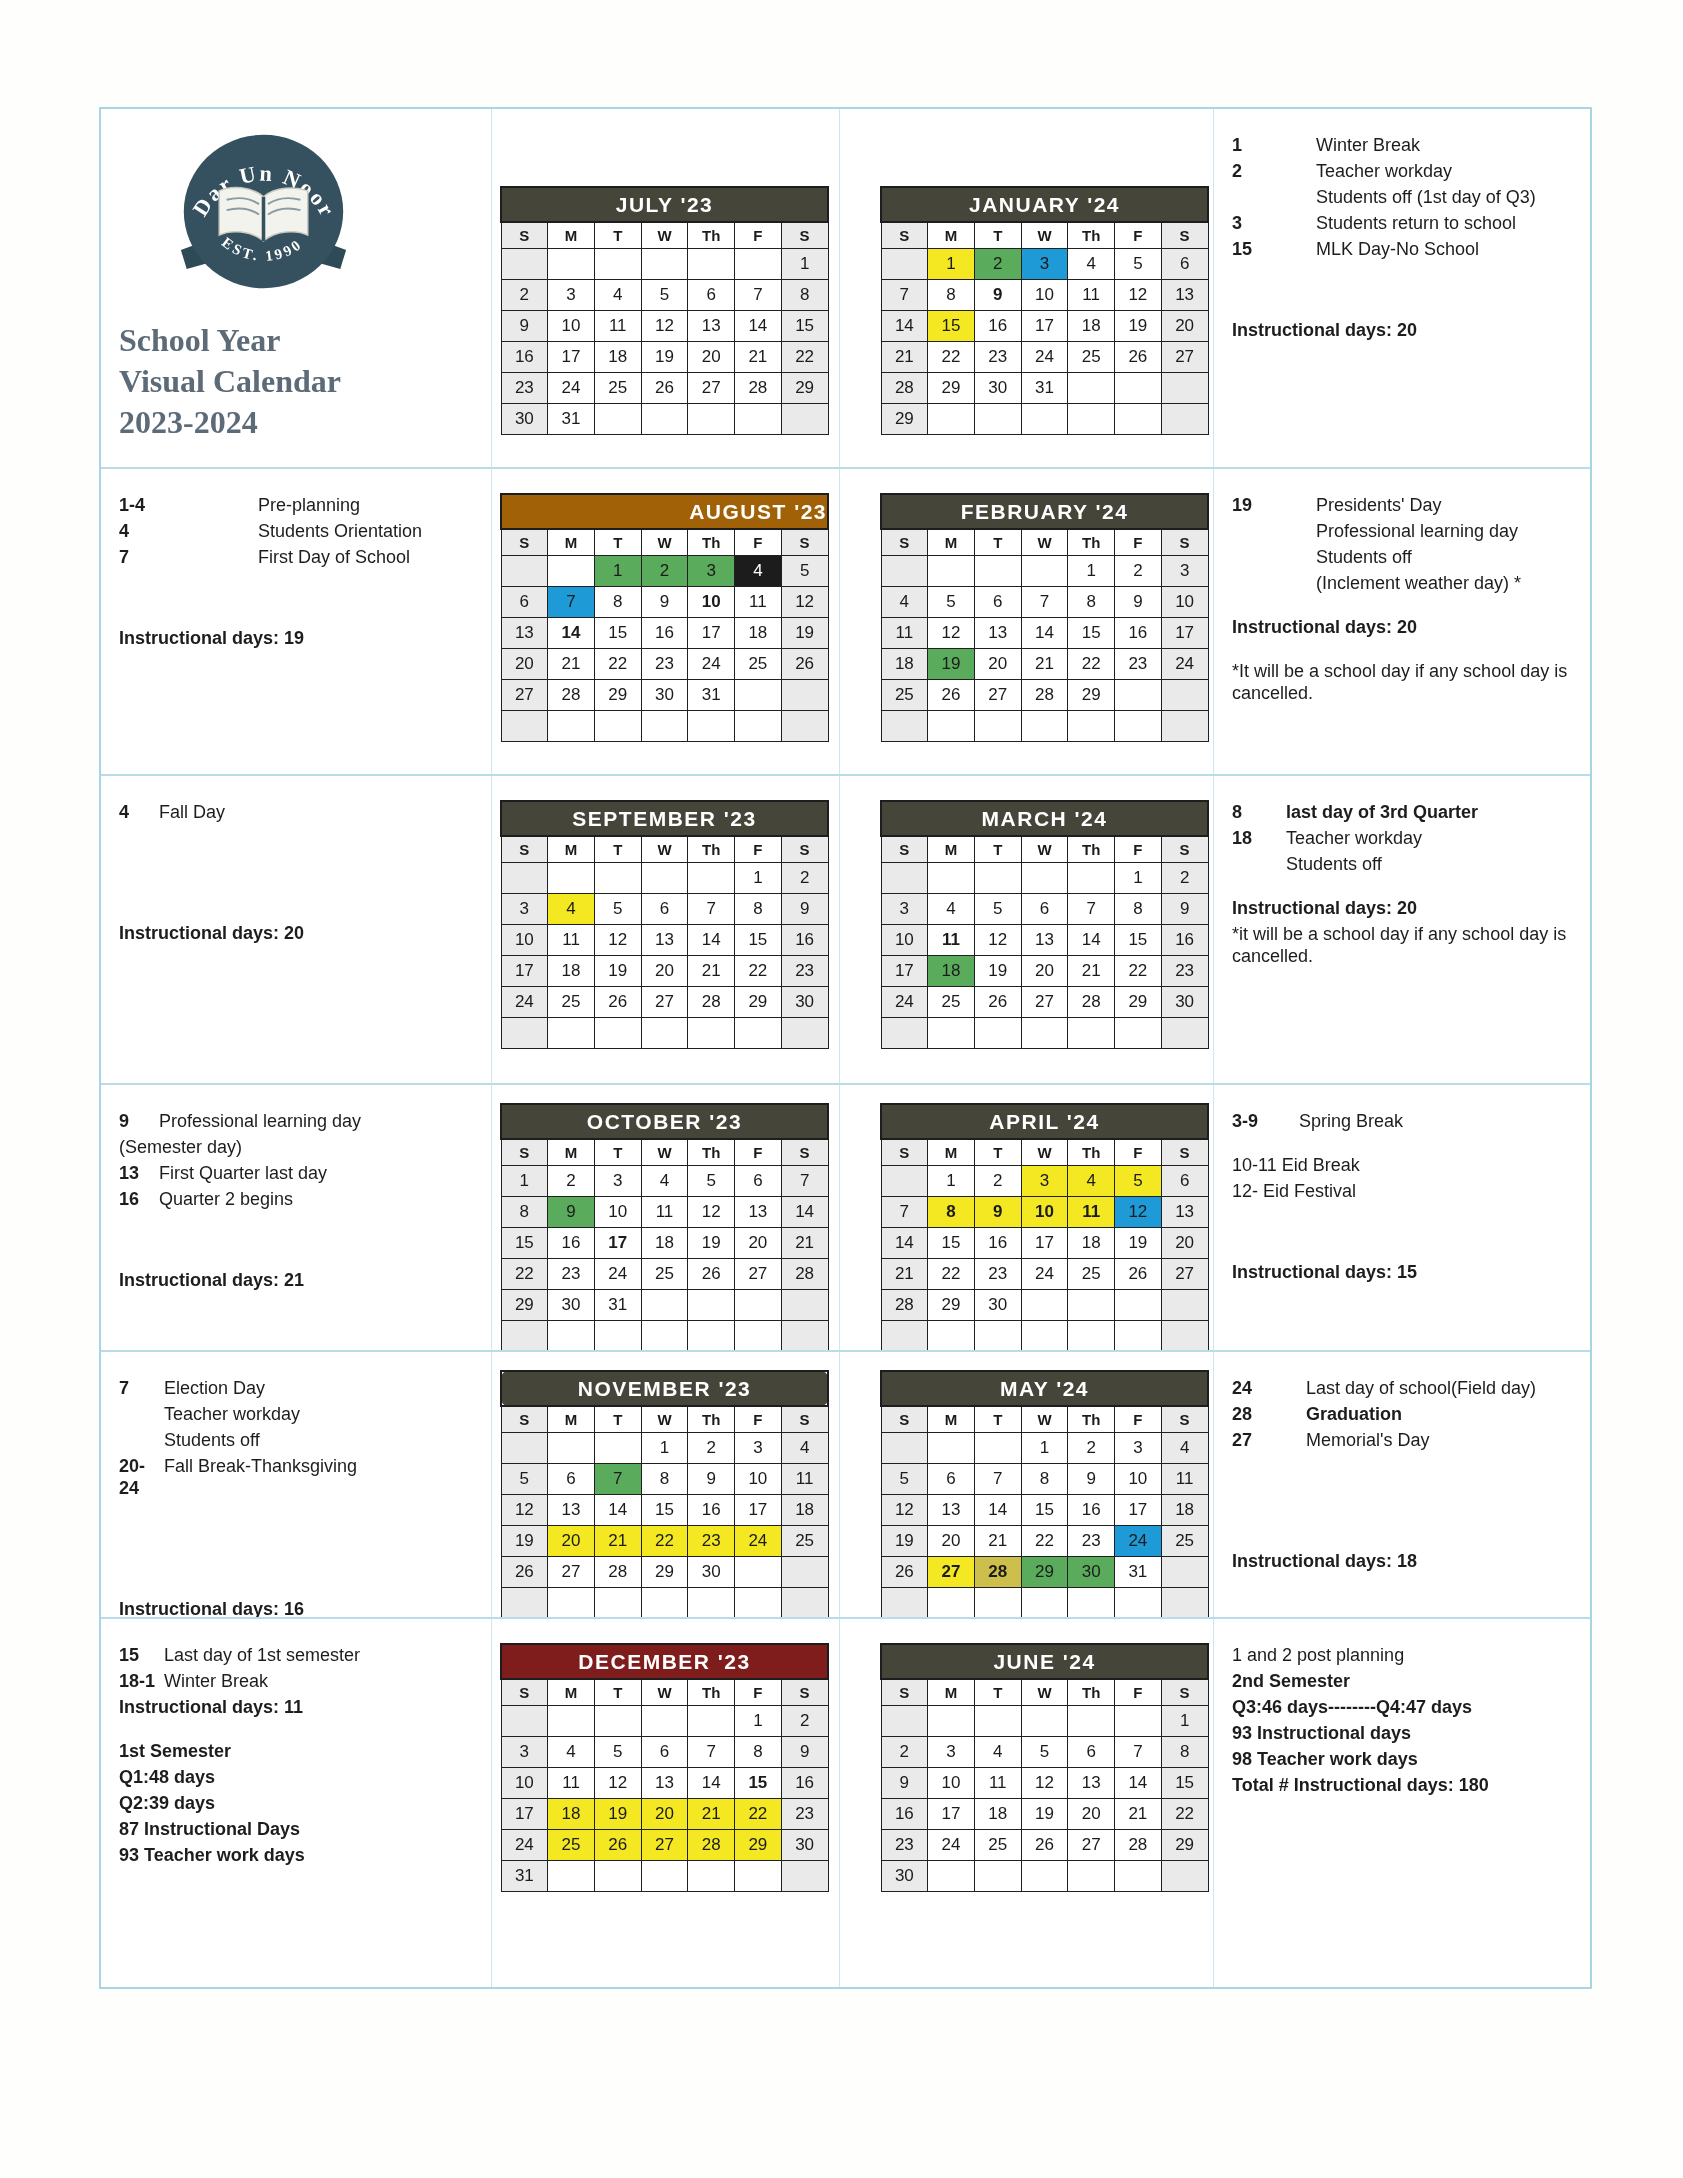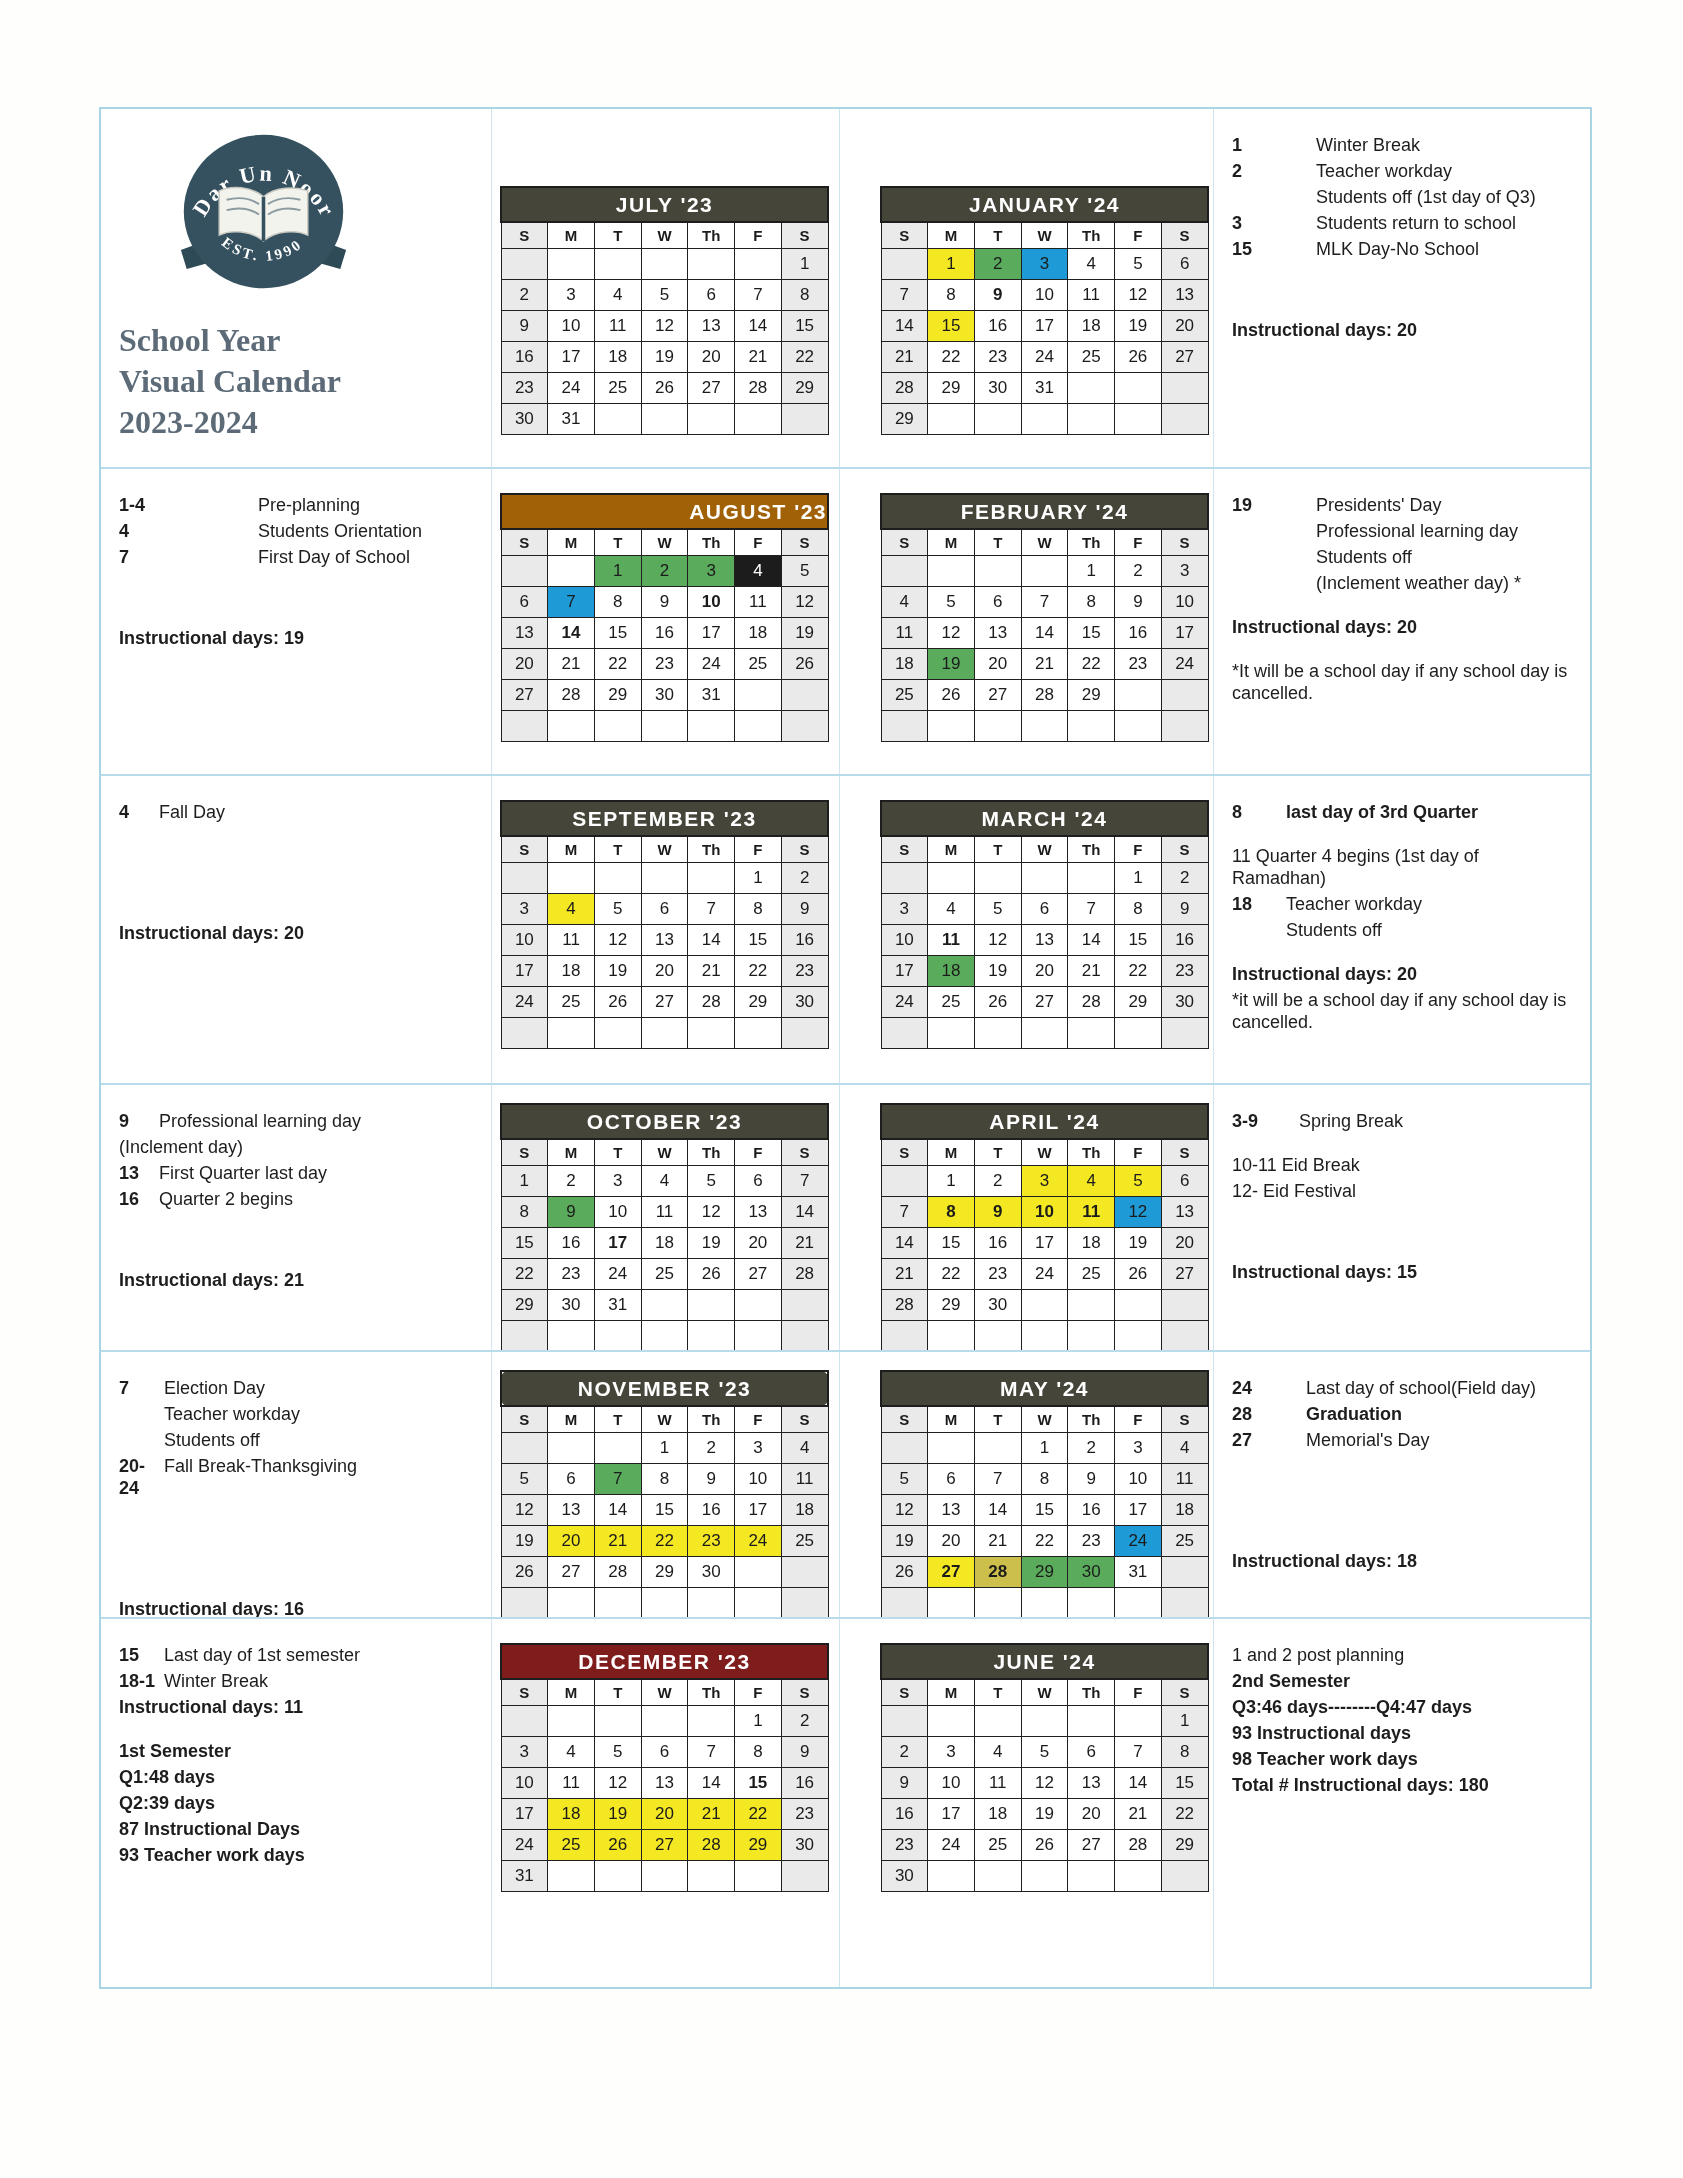--- a/index.html
+++ b/index.html
@@ -591,21 +591,20 @@
             </tbody>
           </table>
         </div>
       </div>
     <div class="cell">
         <div class="notes kw55">
           <div class="note-line">
             <span class="nk">8</span>
             <span class="nt b">last day of 3rd Quarter</span>
           </div>
-          <div class="note-line gap1 full"><span class="nt">11 Quarter 4 begins (1st day of Ramadhan)</span></div>
           <div class="note-line">
             <span class="nk">18</span>
             <span class="nt">Teacher workday</span>
           </div>
           <div class="note-line">
             <span class="nk"></span>
             <span class="nt">Students off</span>
           </div>
           <div class="note-line gap1 full"><span class="nt b">Instructional days: 20</span></div>
           <div class="note-line full"><span class="nt">*it will be a school day if any school day is cancelled.</span></div>
@@ -613,21 +612,21 @@
       </div>
   </div>
 
   <div class="sec-row r4">
     <div class="cell">
         <div class="notes kw40">
           <div class="note-line">
             <span class="nk">9</span>
             <span class="nt">Professional learning day</span>
           </div>
-          <div class="note-line full"><span class="nt">(Inclement day)</span></div>
+          <div class="note-line full"><span class="nt">(Semester day)</span></div>
           <div class="note-line">
             <span class="nk">13</span>
             <span class="nt">First Quarter last day</span>
           </div>
           <div class="note-line">
             <span class="nk">16</span>
             <span class="nt">Quarter 2 begins</span>
           </div>
           <div class="note-line gap2 full"><span class="nt b">Instructional days: 21</span></div>
         </div>

